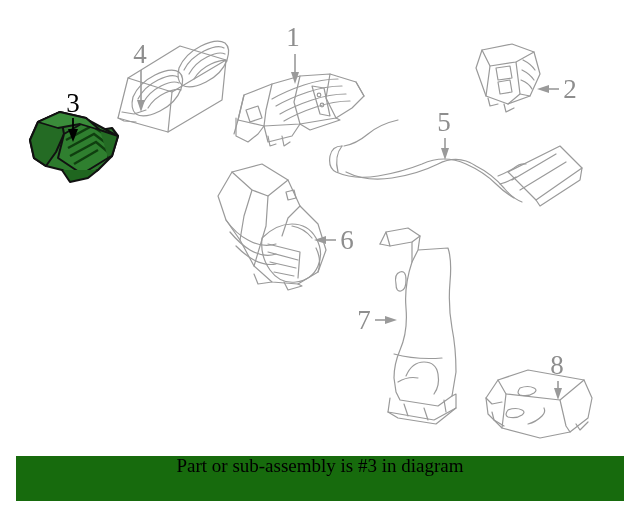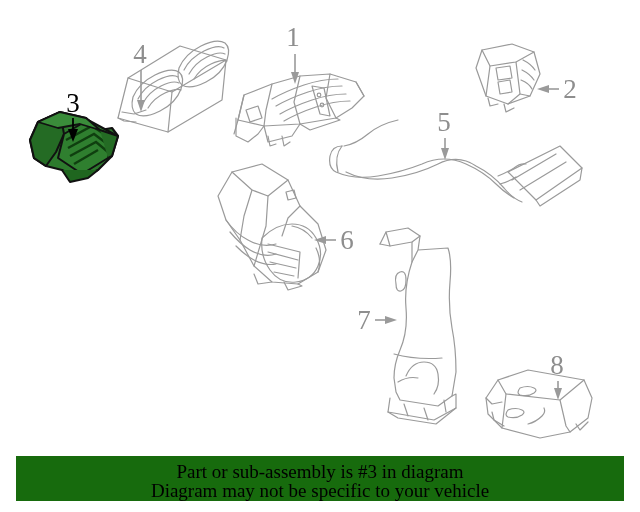--- a/index.html
+++ b/index.html
@@ -40,21 +40,21 @@
     position: absolute;
     left: 16px;
     top: 456px;
     width: 608px;
     height: 45px;
     background: #176b0d;
     box-sizing: border-box;
     display: flex;
     flex-direction: column;
     align-items: center;
-    justify-content: flex-end;
+    justify-content: flex-start;
     line-height: 1.04;
   }
   .banner-line {
     color: #000000;
     font-family: "Liberation Serif", "DejaVu Serif", serif;
     font-size: 19px;
     white-space: nowrap;
     text-align: center;
   }
 </style>
@@ -255,16 +255,15 @@
     <g>
       <line x1="558" y1="381" x2="558" y2="392" stroke="#9a9a9a" stroke-width="1.6"></line>
       <polygon points="558,400 554,388 562,388" fill="#9a9a9a"></polygon>
       <text class="callout-text" x="557" y="374" text-anchor="middle">8</text>
     </g>
 
   </svg>
 
   <div id="banner">
     <div class="banner-line">Part or sub-assembly is #3 in diagram</div>
-    <div class="banner-line">Diagram may not be specific to your vehicle</div>
   </div>
 
 </div>
 
 </body></html>

